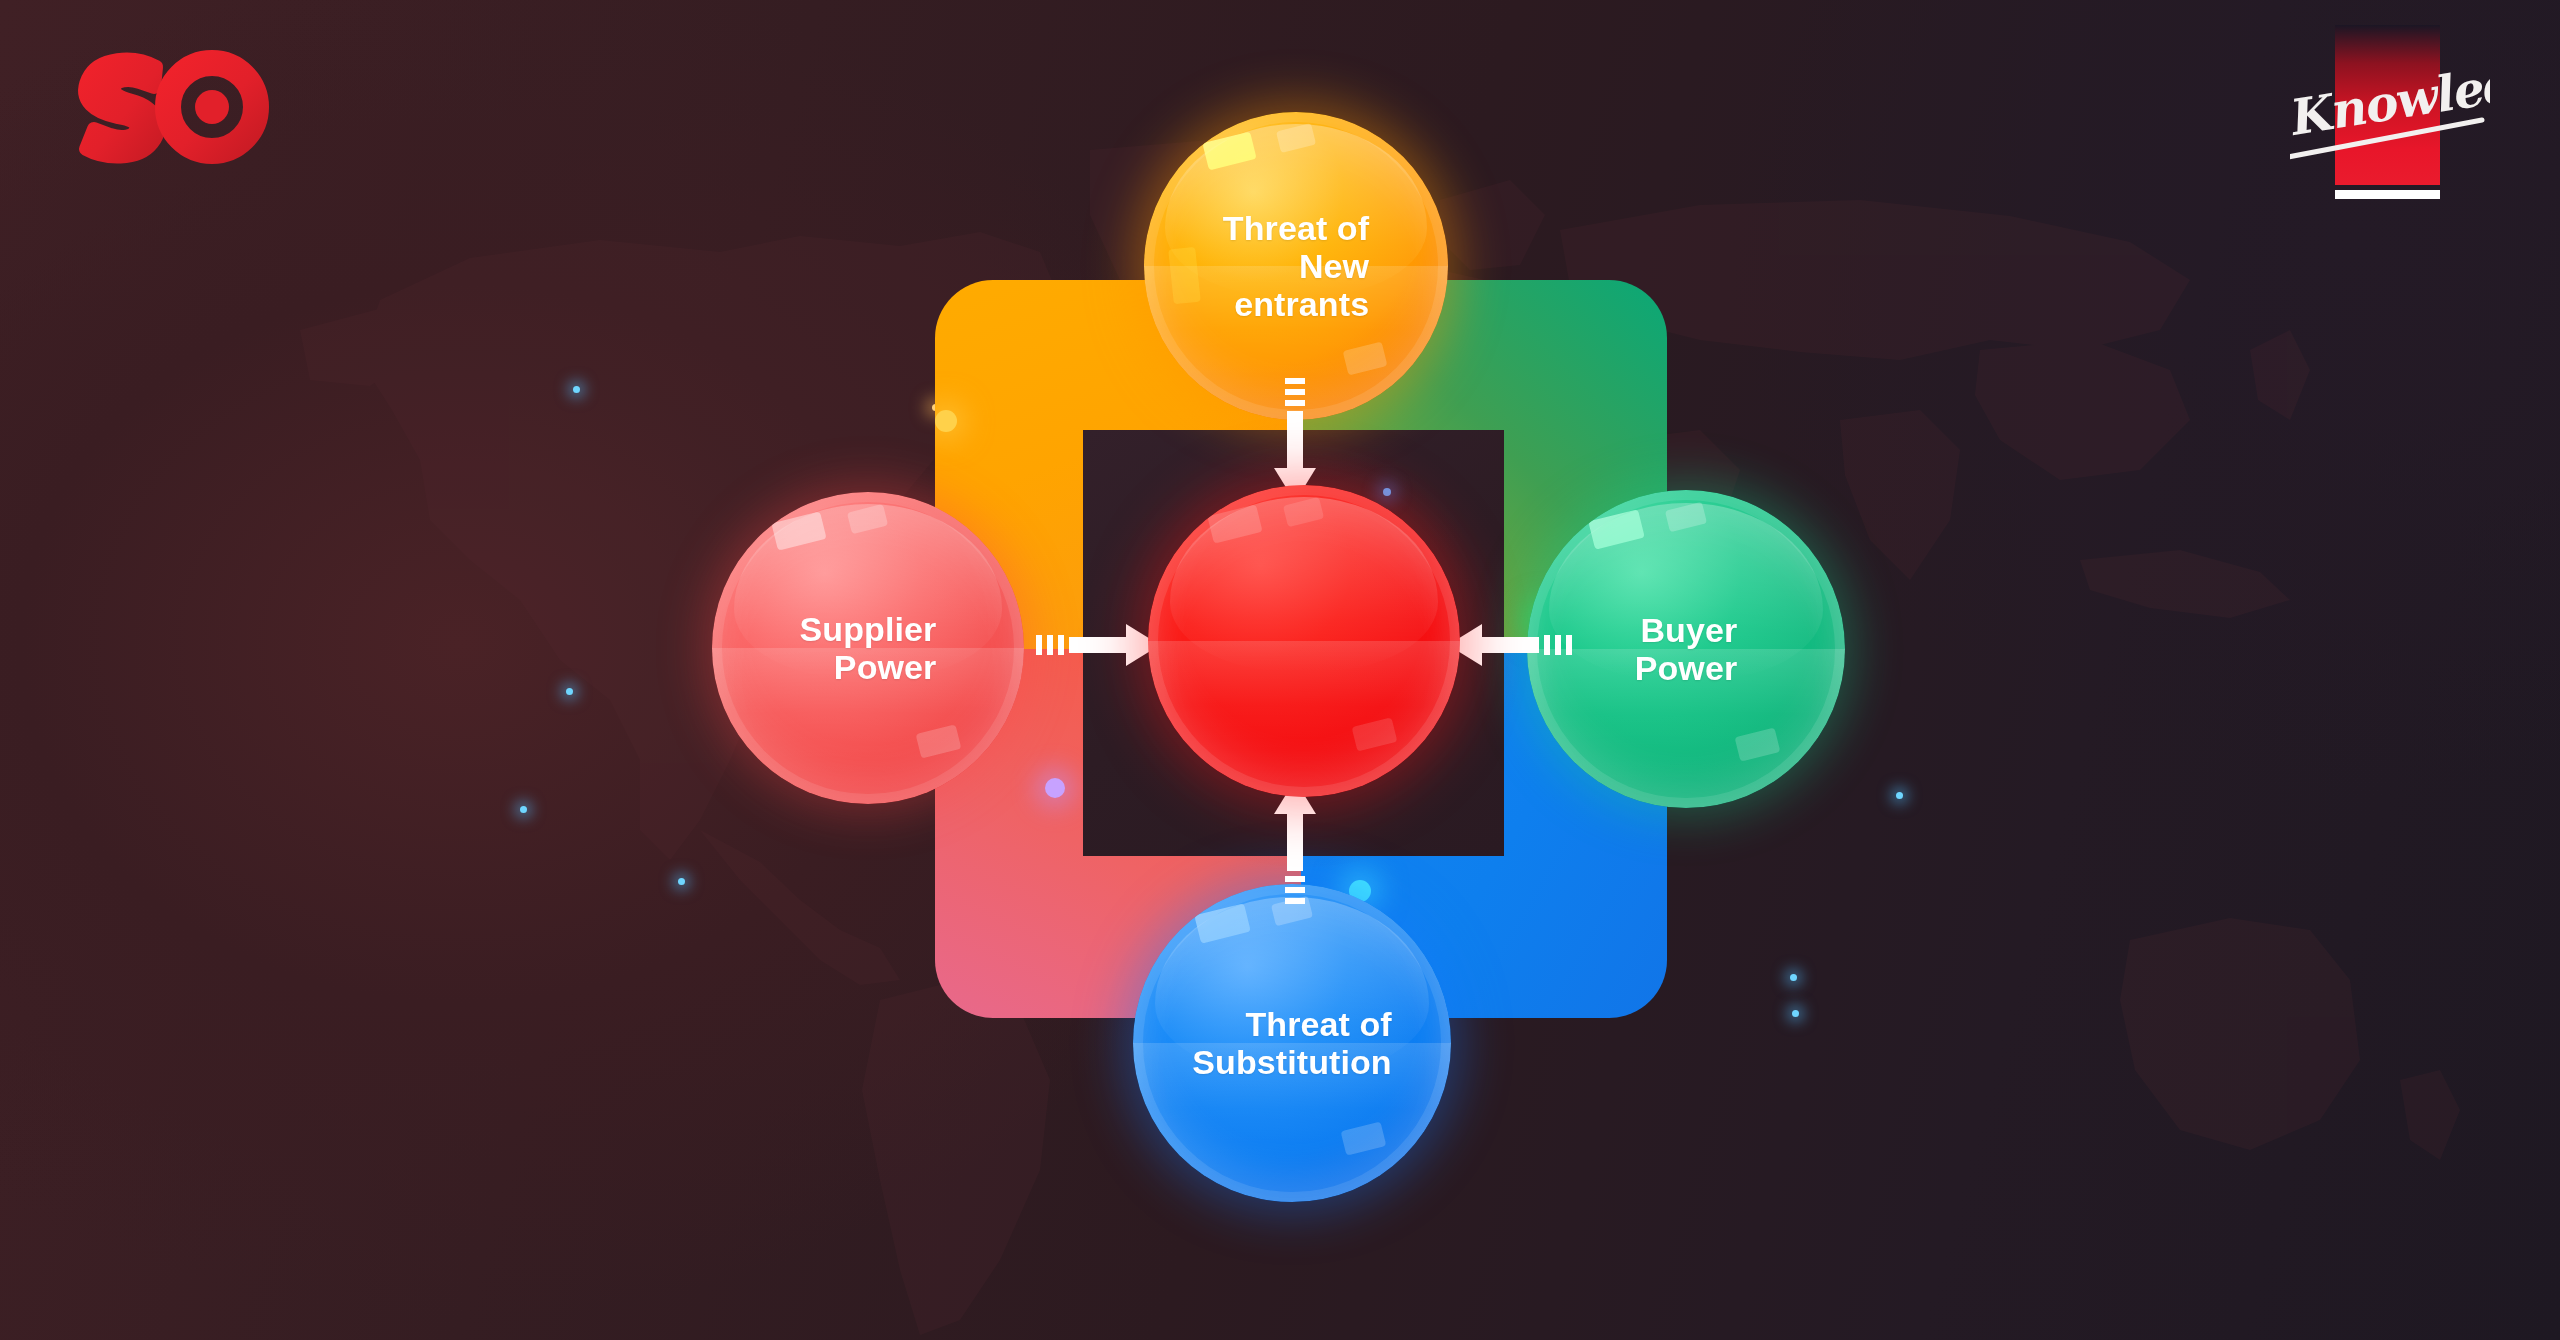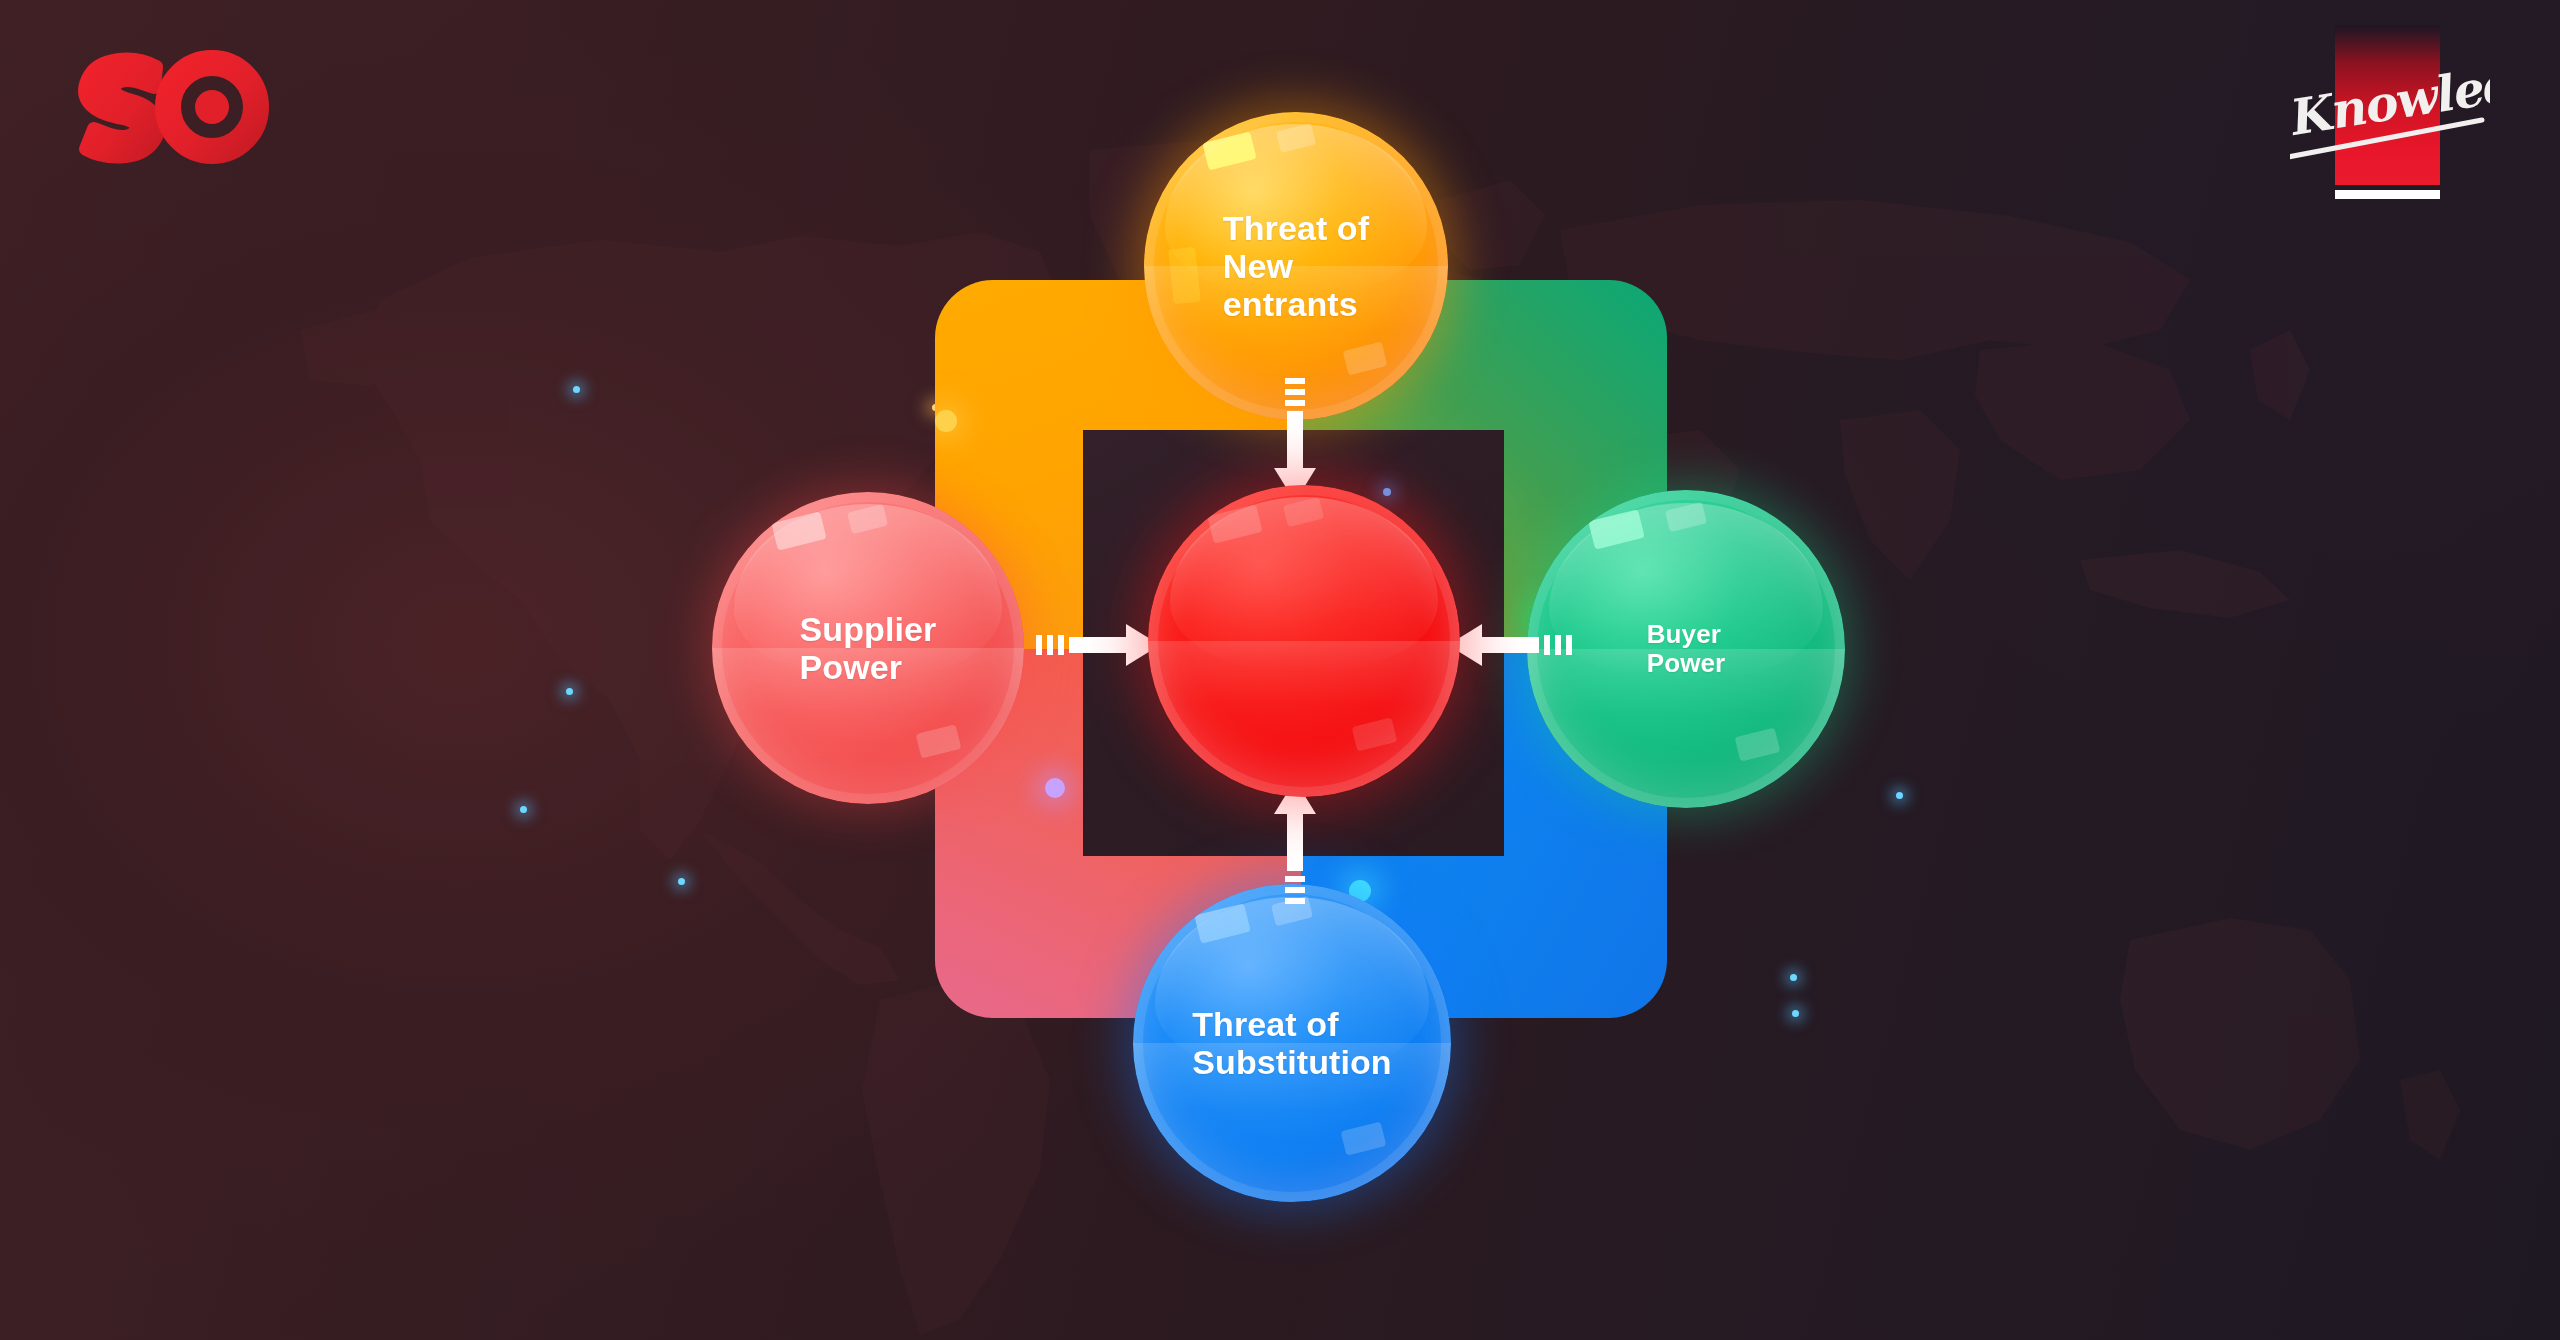--- a/index.html
+++ b/index.html
@@ -93,21 +93,21 @@
 
   
   .arrow { position:absolute; pointer-events:none; }
   .arrow svg { display:block; overflow:visible; }
 
   
   .sphere {
     position:absolute;
     border-radius:50%;
     display:flex; align-items:center; justify-content:center;
-    text-align:left;
+    text-align:right;
     color:#ffffff;
     font-weight:bold;
     line-height:1.12;
     letter-spacing:.1px;
     overflow:hidden;
   }
   .sphere .label { position:relative; z-index:6; padding:0 14px; text-shadow:0 1px 2px rgba(0,0,0,.10); }
 
   
   .gloss-top {
@@ -151,21 +151,21 @@
   #sph-left {
     left:712px; top:492px; width:312px; height:312px;
     background:radial-gradient(circle at 36% 26%, #ff8b8b 0%, #fb6767 32%, #f44d4d 62%, #ef3b3f 84%, #e8343b 100%);
     box-shadow:0 0 46px 10px rgba(255,70,70,.30);
     font-size:34px;
   }
   #sph-right {
     left:1527px; top:490px; width:318px; height:318px;
     background:radial-gradient(circle at 36% 26%, #45e0a6 0%, #18c98a 32%, #10b97e 62%, #09ab74 84%, #06a06d 100%);
     box-shadow:0 0 48px 10px rgba(20,210,140,.32);
-    font-size:26px;
+    font-size:34px;
   }
   #sph-bottom {
     left:1133px; top:884px; width:318px; height:318px;
     background:radial-gradient(circle at 36% 26%, #4aa7ff 0%, #1a8cf8 32%, #0a7cf2 62%, #0569e8 84%, #0a5fe0 100%);
     box-shadow:0 0 48px 12px rgba(20,120,255,.34);
     font-size:34px;
   }
   #sph-center {
     left:1148px; top:485px; width:312px; height:312px;
     background:radial-gradient(circle at 36% 26%, #ff3a33 0%, #fb1d18 30%, #f50e10 60%, #ee0a0f 84%, #e7080d 100%);

